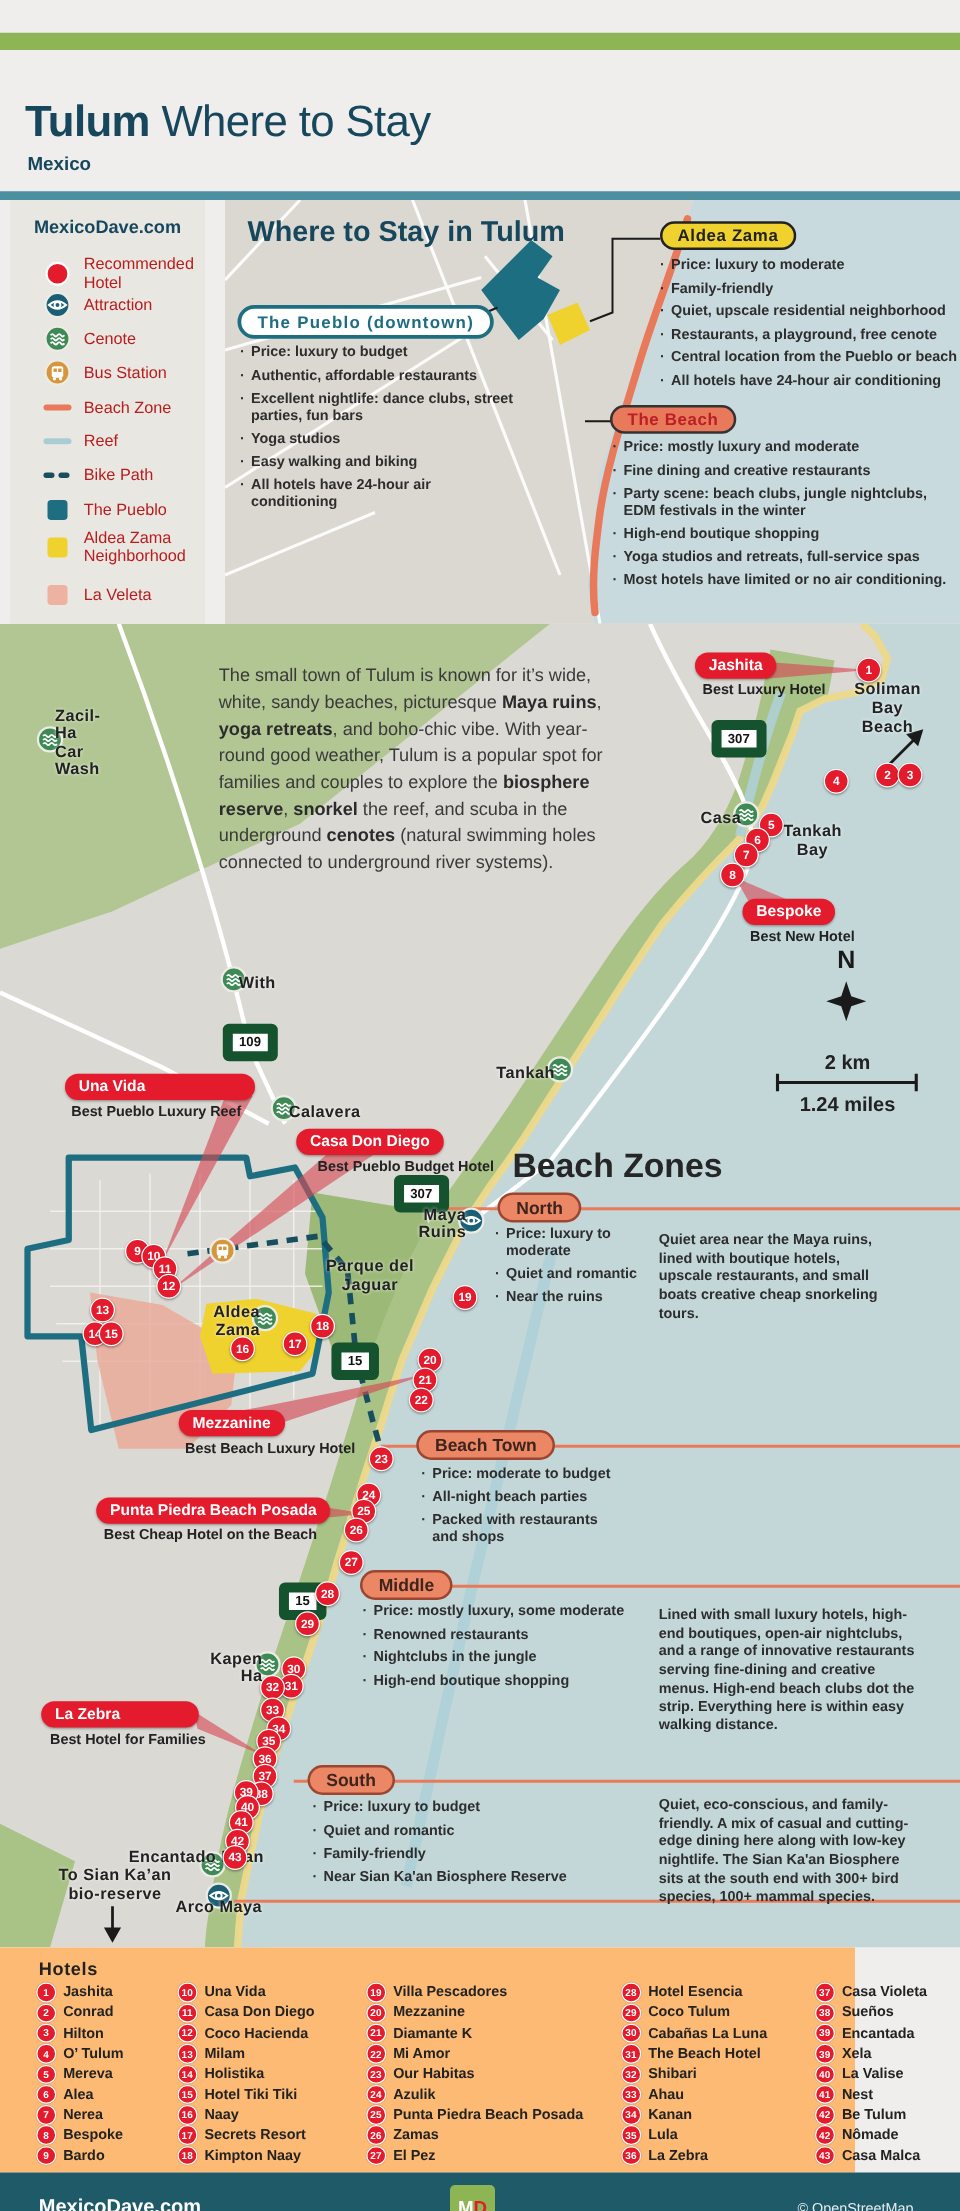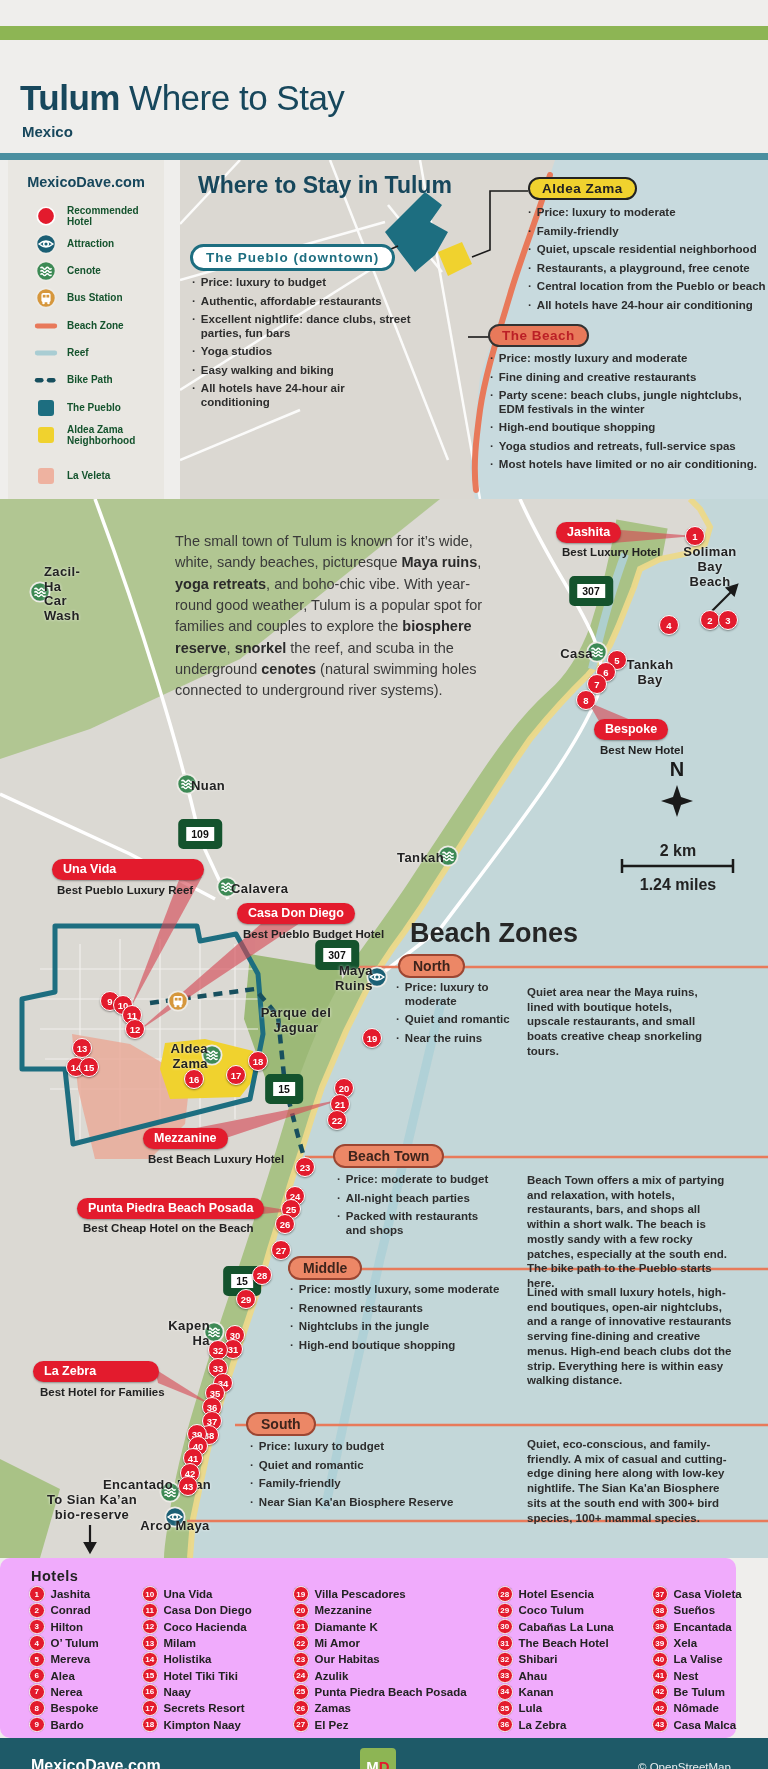--- a/index.html
+++ b/index.html
@@ -10,21 +10,21 @@
   .topbar{left:0;top:0;width:768px;height:14px;background:#8db554;}
   .title{left:20px;top:52px;font-size:35px;color:#17475c;letter-spacing:-0.5px;white-space:nowrap;}
   .title b{font-weight:700;}
   .title span.light{font-weight:400;}
   .subtitle{left:22px;top:97px;font-size:15px;font-weight:700;color:#17475c;}
   .tealbar{left:0;top:127px;width:768px;height:7px;background:#4b8fa0;}
   
   .legend{left:8px;top:134px;width:156px;height:339px;background:#e9e7e2;}
   .legend-title{left:0;top:14px;width:156px;text-align:center;font-size:14.5px;font-weight:700;color:#17475c;}
   .lrow{position:absolute;left:26px;display:flex;align-items:center;gap:9px;}
-  .lrow .txt{font-size:10px;font-weight:700;color:#14532d;line-height:1.15;}
+  .lrow .txt{font-size:13px;font-weight:400;color:#b91c1c;line-height:1.15;}
   .licon{width:24px;height:24px;display:flex;align-items:center;justify-content:center;flex:0 0 24px;}
   
   .inset{left:180px;top:134px;width:588px;height:339px;background:#dbd8d2;overflow:hidden;}
   .inset-title{font-size:23px;font-weight:700;color:#17475c;white-space:nowrap;}
   .mapwrap{left:0;top:473px;width:768px;height:1059px;overflow:hidden;}
   
   .pill-red{background:#e31b2d;color:#fff;font-weight:700;font-size:12.5px;line-height:1;
             padding:4px 11px;border-radius:11px;box-shadow:0 1px 2px rgba(0,0,0,.35);white-space:nowrap;}
   .pill-teal{background:#fff;border:3px solid #1d6e80;color:#1d6e80;font-weight:700;font-size:13.5px;
             letter-spacing:1px;padding:3px 13px;border-radius:15px;white-space:nowrap;}
@@ -49,21 +49,21 @@
           font-size:10.5px;font-weight:700;color:#111;padding:1px 5px;white-space:nowrap;}
   .mk{transform:translate(-50%,-50%);width:18px;height:18px;border-radius:50%;background:#e31b2d;
       border:1.5px solid #fff;box-shadow:0 1px 2px rgba(0,0,0,.4);color:#fff;font-size:9.5px;font-weight:700;
       display:flex;align-items:center;justify-content:center;}
   .poi{transform:translate(-50%,-50%);}
   .poi .plabel{position:absolute;font-size:13px;font-weight:700;color:#222;letter-spacing:.4px;
       white-space:pre-line;line-height:1.12;text-shadow:0 0 3px rgba(255,255,255,.8);}
   .intro{font-size:14.5px;line-height:1.47;color:#3a3a3a;font-weight:400;}
   .intro b{font-weight:700;color:#2b2b2b;}
   
-  .hotels{left:0;top:1532px;width:736px;height:180px;background:#f0abfc;border-radius:10px;}
+  .hotels{left:0;top:1532px;width:684px;height:180px;background:#fdba74;}
   .hotels-title{left:31px;top:10px;font-size:14.5px;font-weight:700;color:#222;letter-spacing:.5px;}
   .hcol{position:absolute;top:28px;}
   .hrow{display:flex;align-items:center;gap:6px;height:16.3px;}
   .hnum{width:13.5px;height:13.5px;border-radius:50%;background:#e31b2d;border:1px solid #fff;
         box-shadow:0 0 1px rgba(0,0,0,.4);color:#fff;font-size:8px;font-weight:700;flex:0 0 13.5px;
         display:flex;align-items:center;justify-content:center;}
   .hname{font-size:11.5px;font-weight:700;color:#222;white-space:nowrap;}
   
   .footer{left:0;top:1712px;width:768px;height:57px;background:#1e5a68;}
   .f-site{left:31px;top:19px;font-size:16px;font-weight:700;color:#fff;}
@@ -370,21 +370,21 @@
 
     <div class="abs intro" style="left:175px;top:32px;width:324px;" id="intro"><span>The small town of Tulum is known for it’s wide, white, sandy beaches, picturesque </span><b>Maya ruins</b><span>, </span><b>yoga retreats</b><span>, and boho-chic vibe. With year-round good weather, Tulum is a popular spot for families and couples to explore the </span><b>biosphere reserve</b><span>, </span><b>snorkel</b><span> the reef, and scuba in the underground </span><b>cenotes</b><span> (natural swimming holes connected to underground river systems).</span></div>
 
     <div class="abs pill-red" style="left:556px;top:23px;">Jashita</div>
     <div class="abs sub" style="left:562px;top:47px;">Best Luxury Hotel</div>
     <div class="abs pill-red" style="left:594px;top:220px;">Bespoke</div>
     <div class="abs sub" style="left:600px;top:245px;">Best New Hotel</div>
     <div class="abs pill-red" style="left:52px;top:360px;width:130px;text-align:left;">Una Vida</div>
     <div class="abs sub" style="left:57px;top:385px;">Best Pueblo Luxury Reef</div>
     <div class="abs pill-red" style="left:237px;top:404px;">Casa Don Diego</div>
-    <div class="abs sub" style="left:243px;top:429px;">Best Pueblo Budget Hotel</div>
+    <div class="abs sub" style="left:254px;top:429px;">Best Pueblo Budget Hotel</div>
     <div class="abs pill-red" style="left:143px;top:629px;">Mezzanine</div>
     <div class="abs sub" style="left:148px;top:654px;">Best Beach Luxury Hotel</div>
     <div class="abs pill-red" style="left:77px;top:699px;">Punta Piedra Beach Posada</div>
     <div class="abs sub" style="left:83px;top:723px;">Best Cheap Hotel on the Beach</div>
     <div class="abs pill-red" style="left:33px;top:862px;width:104px;text-align:left;">La Zebra</div>
     <div class="abs sub" style="left:40px;top:887px;">Best Hotel for Families</div>
 
     <div class="abs pill-zone" style="left:398px;top:455px;">North</div>
     <div class="abs blts" style="left:396px;top:482px;width:122px;" id="zone-b-0">
         <div class="blt">
@@ -410,21 +410,20 @@
         </div>
         <div class="blt">
           <span class="d">·</span>
           <span class="bt">All-night beach parties</span>
         </div>
         <div class="blt">
           <span class="d">·</span>
           <span class="bt">Packed with restaurants and shops</span>
         </div>
       </div>
-    <div class="abs desc" style="left:527px;top:674px;width:206px;">Beach Town offers a mix of partying and relaxation, with hotels, restaurants, bars, and shops all within a short walk. The beach is mostly sandy with a few rocky patches, especially at the south end. The bike path to the Pueblo starts here.</div>
 
     <div class="abs pill-zone" style="left:288px;top:757px;">Middle</div>
     <div class="abs blts" style="left:290px;top:784px;width:230px;" id="zone-b-2">
         <div class="blt">
           <span class="d">·</span>
           <span class="bt">Price: mostly luxury, some moderate</span>
         </div>
         <div class="blt">
           <span class="d">·</span>
           <span class="bt">Renowned restaurants</span>
@@ -488,21 +487,21 @@
             </g>
           </svg><div class="plabel" style="left:15px;top:50%;transform:translateY(-50%);text-align:left;">Zacil-Ha
 Car Wash</div></div>
         <div class="abs poi" style="left: 187px; top: 287px;"><svg width="22" height="22" viewBox="0 0 24 24">
             <circle cx="12" cy="12" r="10.5" fill="#3d8a55" stroke="#edebe6" stroke-width="2"></circle>
             <g stroke="#fff" stroke-width="1.6" fill="none">
               <path d="M6,9 q1.5,-2 3,0 t3,0 t3,0 t3,0"></path>
               <path d="M6,12.5 q1.5,-2 3,0 t3,0 t3,0 t3,0"></path>
               <path d="M6,16 q1.5,-2 3,0 t3,0 t3,0 t3,0"></path>
             </g>
-          </svg><div class="plabel" style="left:15px;top:50%;transform:translateY(-50%);text-align:left;">Nuan</div></div>
+          </svg><div class="plabel" style="left:15px;top:50%;transform:translateY(-50%);text-align:left;">With</div></div>
         <div class="abs poi" style="left: 227px; top: 390px;"><svg width="22" height="22" viewBox="0 0 24 24">
             <circle cx="12" cy="12" r="10.5" fill="#3d8a55" stroke="#edebe6" stroke-width="2"></circle>
             <g stroke="#fff" stroke-width="1.6" fill="none">
               <path d="M6,9 q1.5,-2 3,0 t3,0 t3,0 t3,0"></path>
               <path d="M6,12.5 q1.5,-2 3,0 t3,0 t3,0 t3,0"></path>
               <path d="M6,16 q1.5,-2 3,0 t3,0 t3,0 t3,0"></path>
             </g>
           </svg><div class="plabel" style="left:15px;top:50%;transform:translateY(-50%);text-align:left;">Calavera</div></div>
         <div class="abs poi" style="left: 597px; top: 155px;"><svg width="22" height="22" viewBox="0 0 24 24">
             <circle cx="12" cy="12" r="10.5" fill="#3d8a55" stroke="#edebe6" stroke-width="2"></circle>

